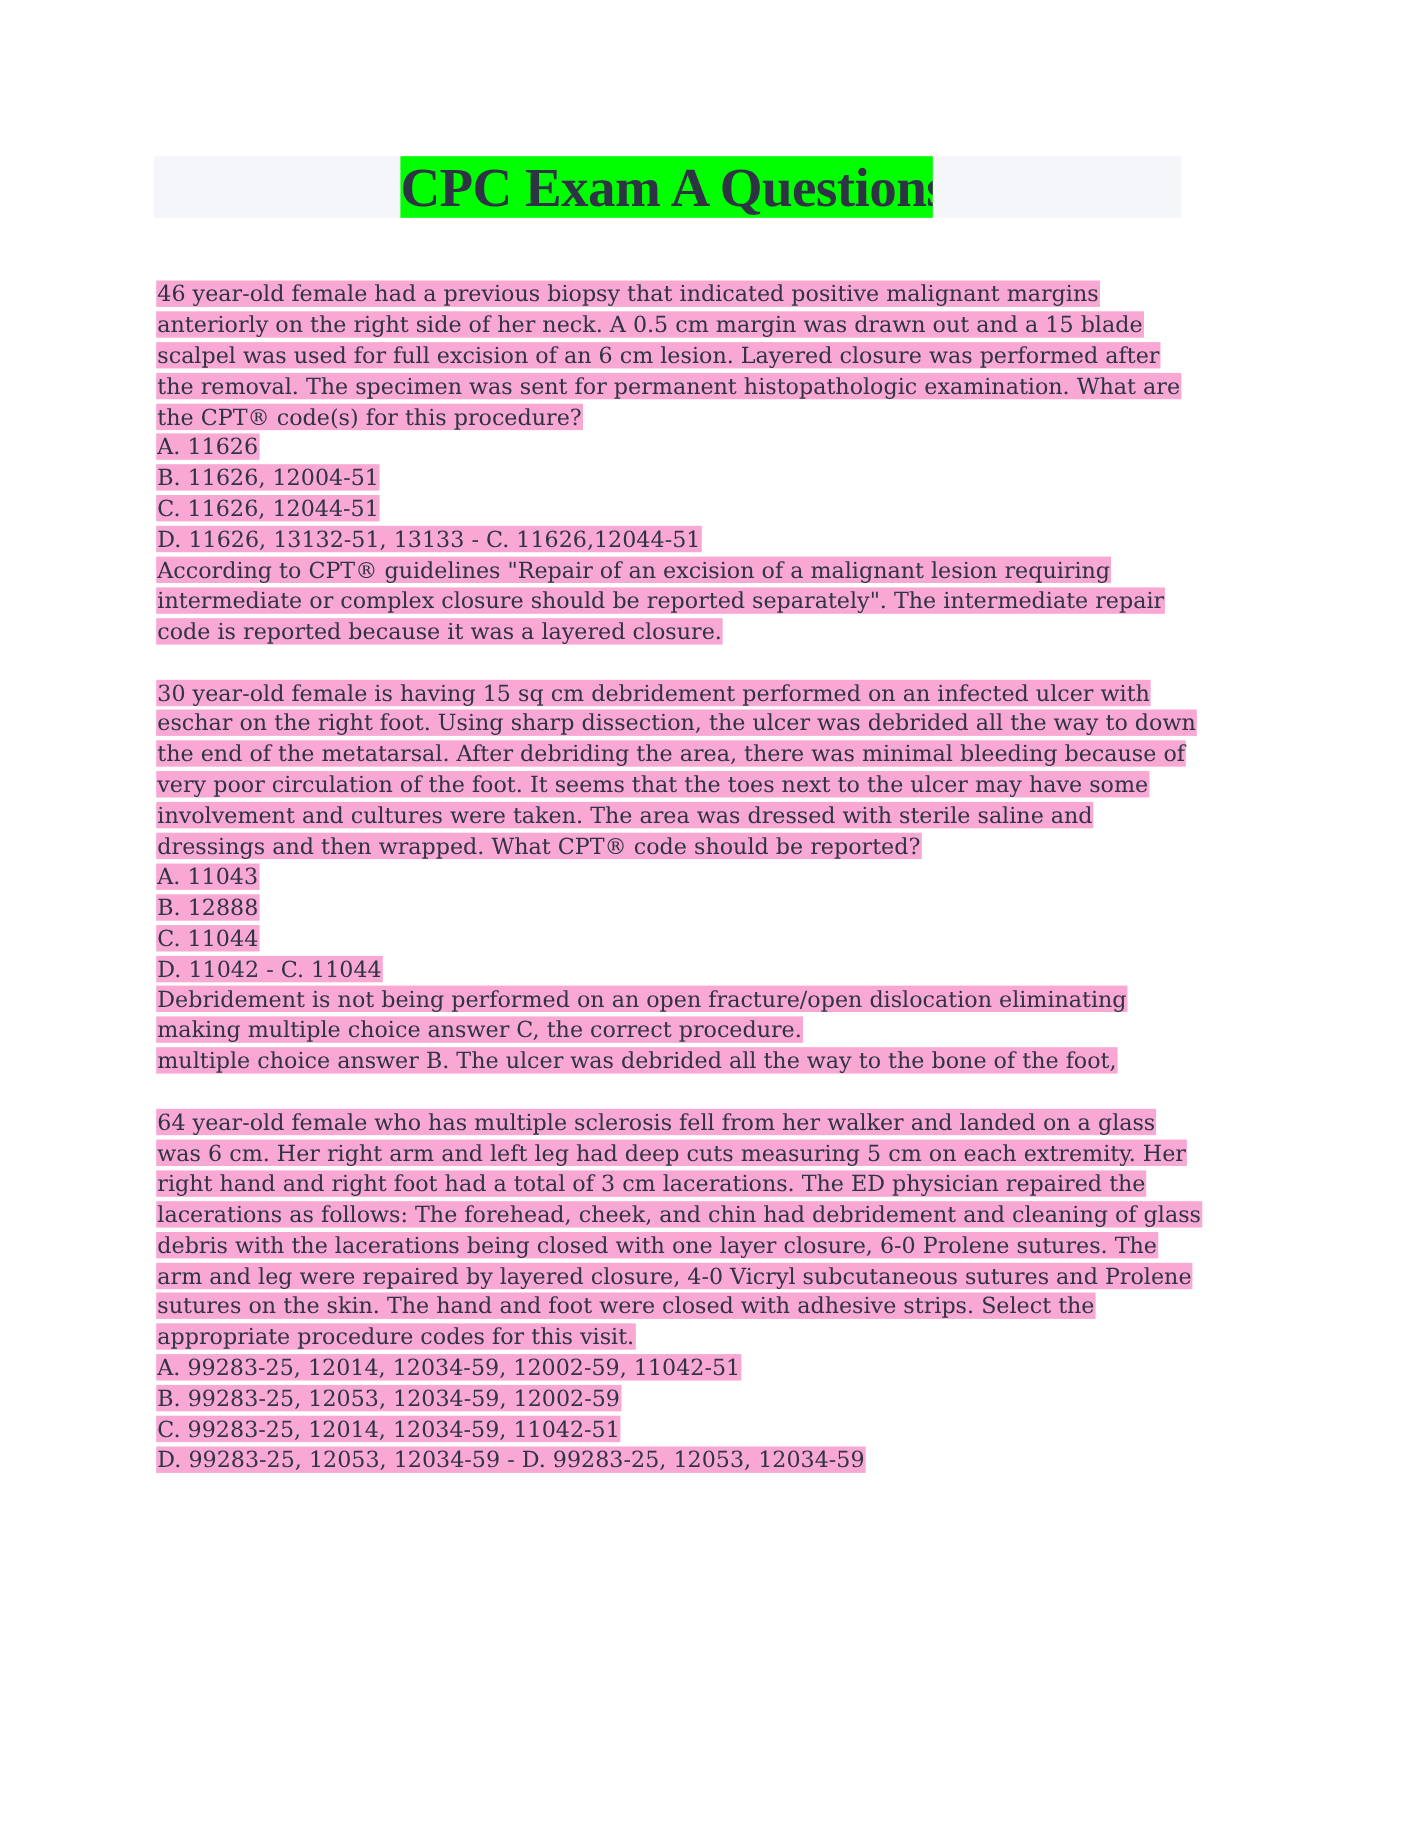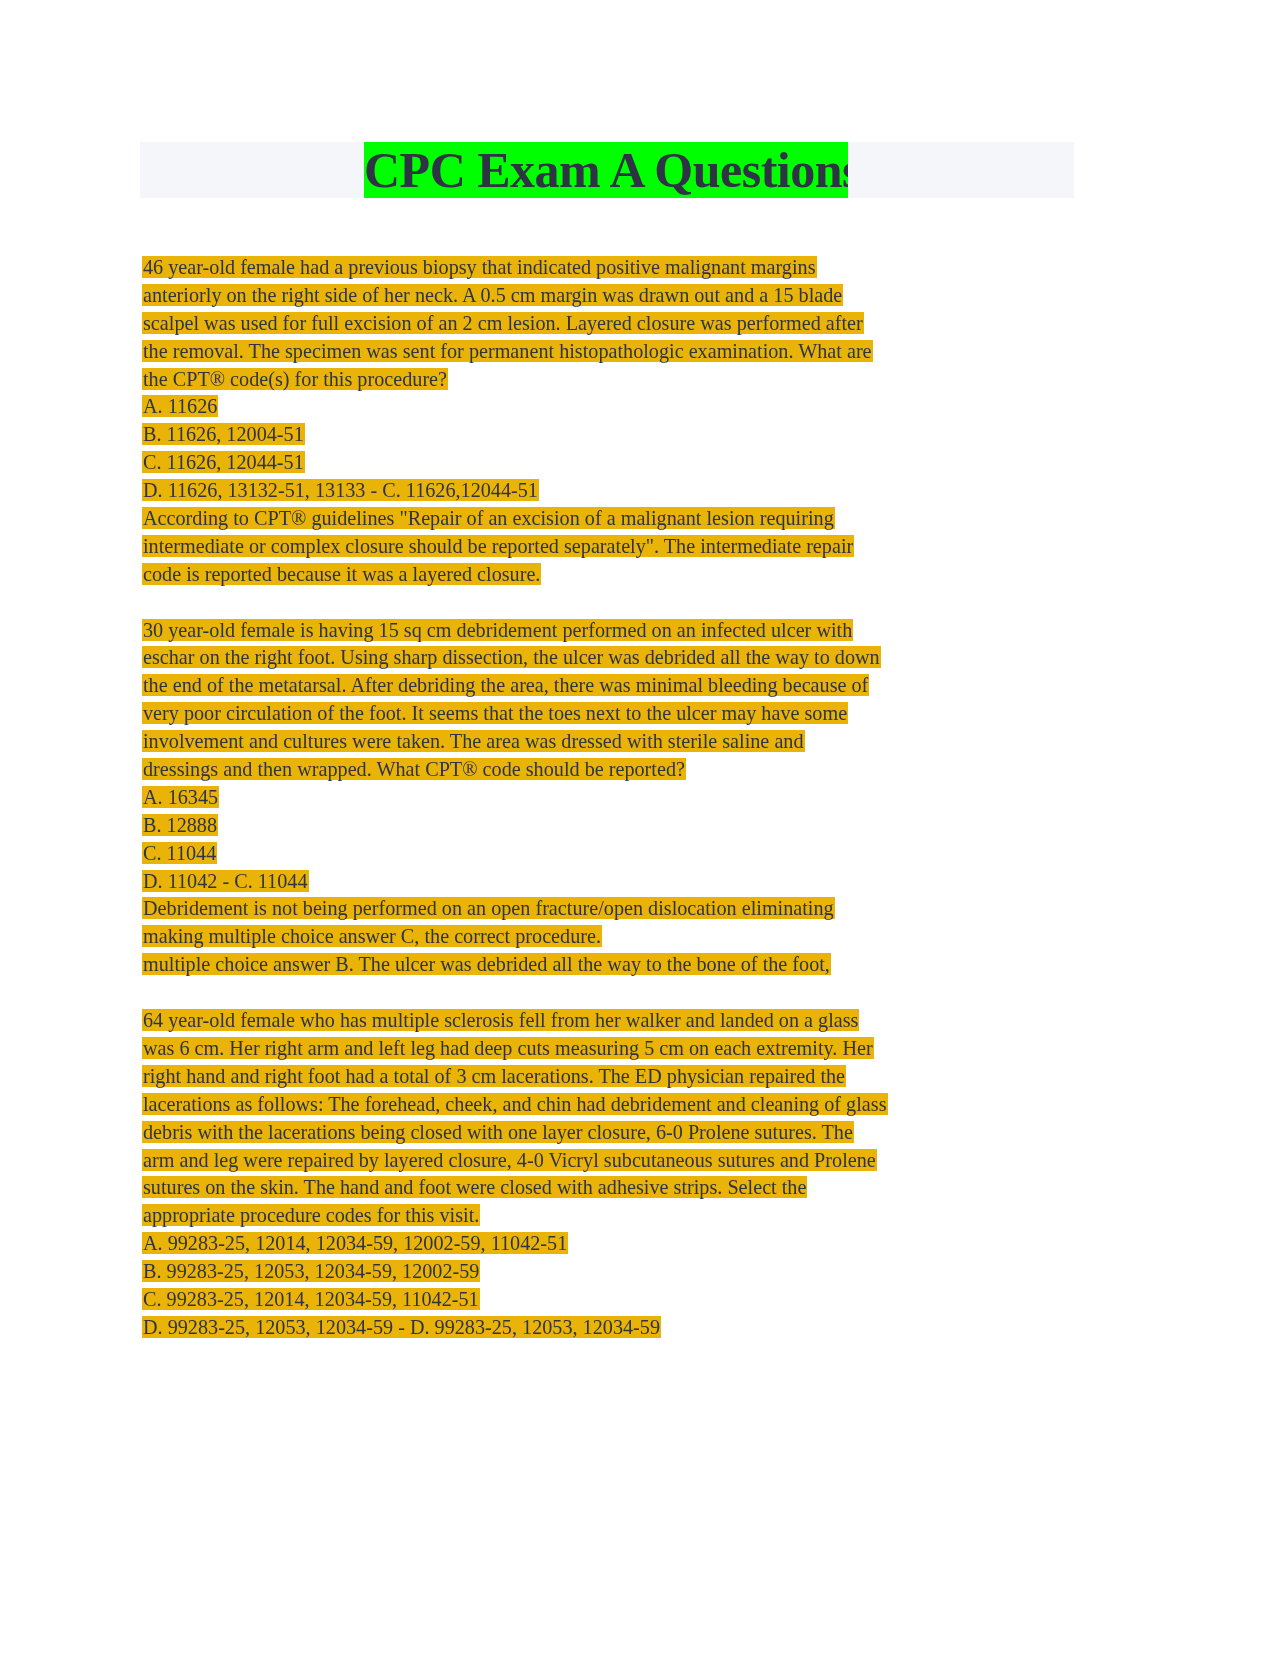--- a/index.html
+++ b/index.html
@@ -55,45 +55,44 @@
       width: 940px;
     }
     .line {
       display: block;
       height: 27.9px;
       line-height: 27.9px;
       font-size: 20.2px;
       white-space: nowrap;
     }
     .line span.hl {
-      background: #eab308;
+      background: #f9a8d4;
       padding: 0 1px;
       margin-left: -1px;
-      font-family: Liberation Serif, serif;
     }
     .gap {
       height: 27.9px;
     }
     .block { display: block; }
   </style>
 </head>
 <body>
 
 <div class="title-band"></div>
 <div class="title-wrap" style="text-align: left;">
   <span class="title" style="margin-left: 0px; position: absolute; left: 364px;">CPC Exam A Questions</span>
 </div>
 
 <div class="content">
 
   <div class="block">
     <div>
       <div class="line"><span class="hl">46 year-old female had a previous biopsy that indicated positive malignant margins</span></div>
       <div class="line"><span class="hl">anteriorly on the right side of her neck. A 0.5 cm margin was drawn out and a 15 blade</span></div>
-      <div class="line"><span class="hl">scalpel was used for full excision of an 2 cm lesion. Layered closure was performed after</span></div>
+      <div class="line"><span class="hl">scalpel was used for full excision of an 6 cm lesion. Layered closure was performed after</span></div>
       <div class="line"><span class="hl">the removal. The specimen was sent for permanent histopathologic examination. What are</span></div>
       <div class="line"><span class="hl">the CPT® code(s) for this procedure?</span></div>
     </div>
     <div>
       <div class="line"><span class="hl">A. 11626</span></div>
       <div class="line"><span class="hl">B. 11626, 12004-51</span></div>
       <div class="line"><span class="hl">C. 11626, 12044-51</span></div>
       <div class="line"><span class="hl">D. 11626, 13132-51, 13133 - C. 11626,12044-51</span></div>
     </div>
     <div>
@@ -108,21 +107,21 @@
   <div class="block">
     <div>
       <div class="line"><span class="hl">30 year-old female is having 15 sq cm debridement performed on an infected ulcer with</span></div>
       <div class="line"><span class="hl">eschar on the right foot. Using sharp dissection, the ulcer was debrided all the way to down</span></div>
       <div class="line"><span class="hl">the end of the metatarsal. After debriding the area, there was minimal bleeding because of</span></div>
       <div class="line"><span class="hl">very poor circulation of the foot. It seems that the toes next to the ulcer may have some</span></div>
       <div class="line"><span class="hl">involvement and cultures were taken. The area was dressed with sterile saline and</span></div>
       <div class="line"><span class="hl">dressings and then wrapped. What CPT® code should be reported?</span></div>
     </div>
     <div>
-      <div class="line"><span class="hl">A. 16345</span></div>
+      <div class="line"><span class="hl">A. 11043</span></div>
       <div class="line"><span class="hl">B. 12888</span></div>
       <div class="line"><span class="hl">C. 11044</span></div>
       <div class="line"><span class="hl">D. 11042 - C. 11044</span></div>
     </div>
     <div>
       <div class="line"><span class="hl">Debridement is not being performed on an open fracture/open dislocation eliminating</span></div>
       <div class="line"><span class="hl">making multiple choice answer C, the correct procedure.</span></div>
       <div class="line"><span class="hl">multiple choice answer B. The ulcer was debrided all the way to the bone of the foot,</span></div>
     </div>
   </div>

